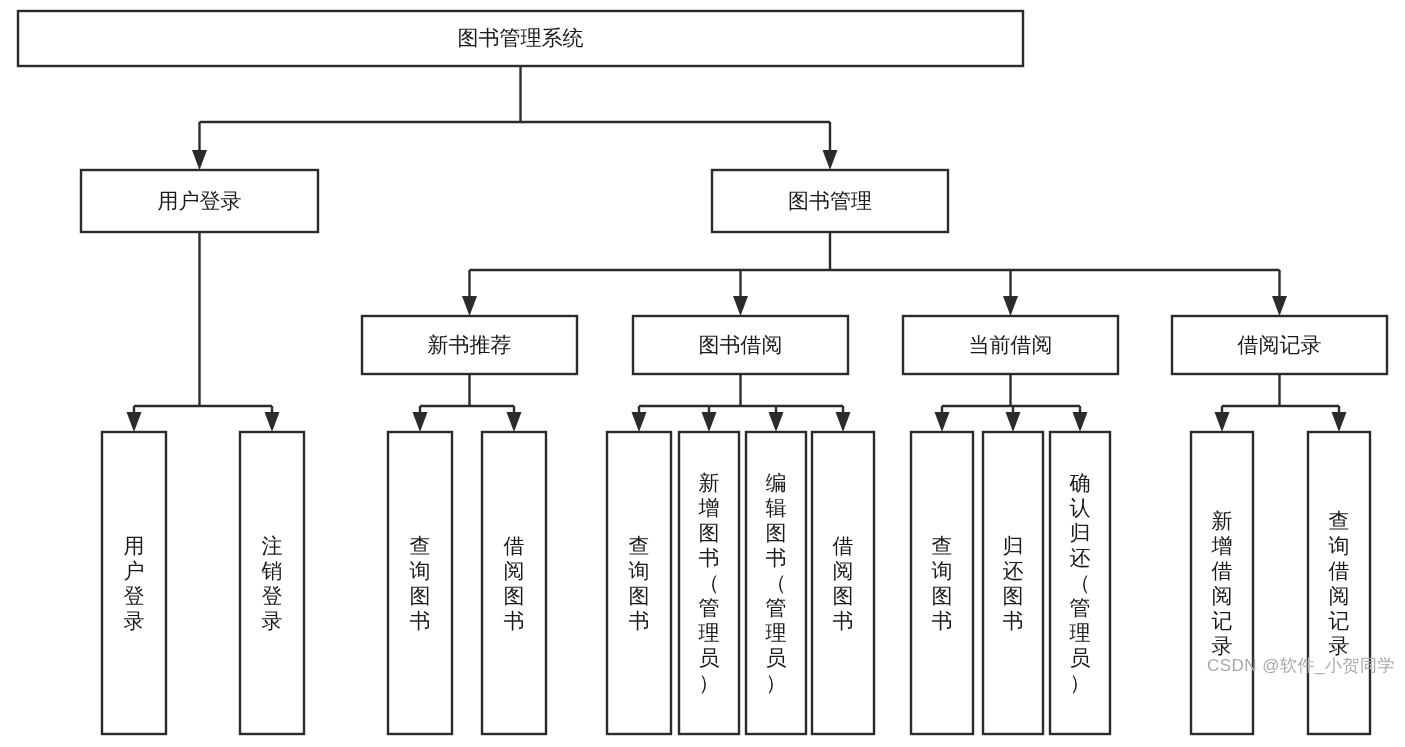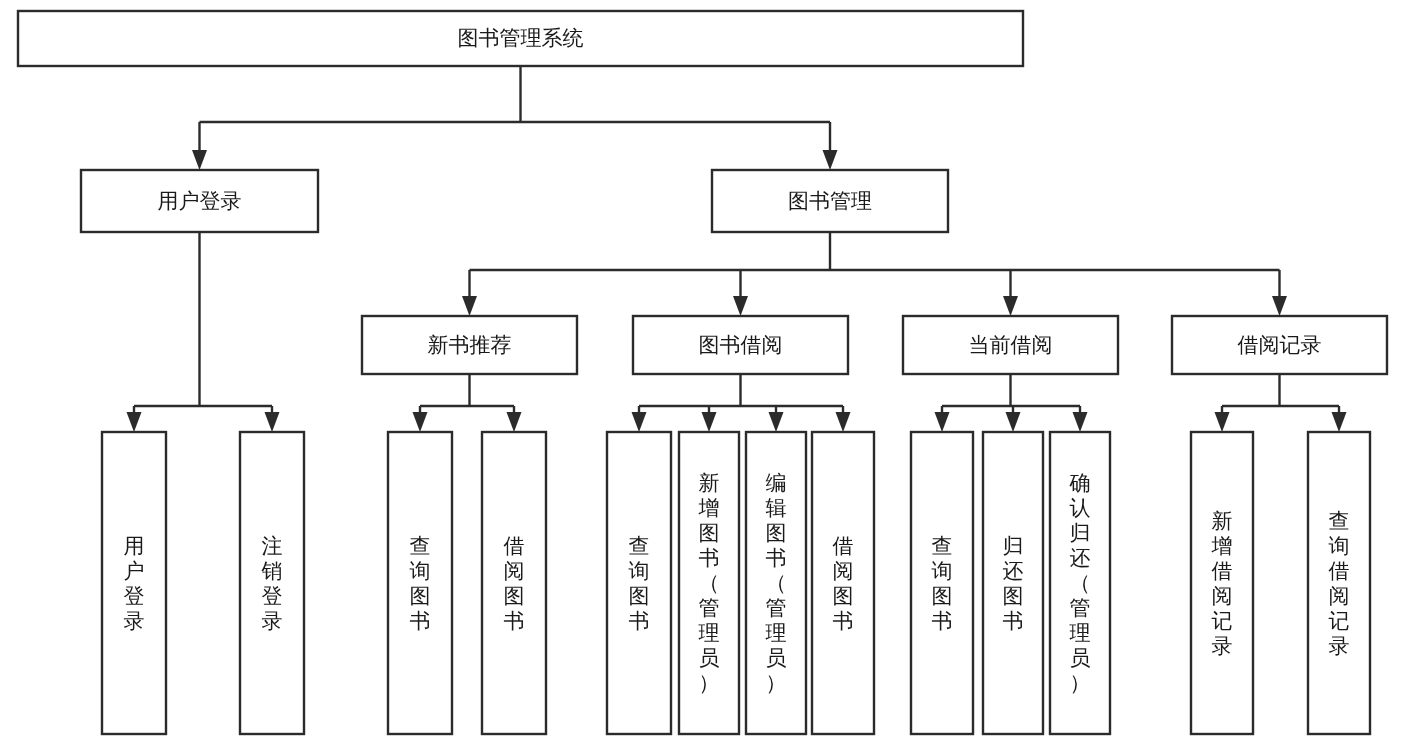--- a/index.html
+++ b/index.html
@@ -201,13 +201,14 @@
         <g>
           <rect x="1191" y="432" width="62" height="302" class="node-box"></rect>
           <text x="1222" y="527.5" class="node-label-vert"><tspan x="1222" dy="0">新</tspan><tspan x="1222" dy="25">增</tspan><tspan x="1222" dy="25">借</tspan><tspan x="1222" dy="25">阅</tspan><tspan x="1222" dy="25">记</tspan><tspan x="1222" dy="25">录</tspan></text>
         </g>
         <g>
           <rect x="1308" y="432" width="62" height="302" class="node-box"></rect>
           <text x="1339" y="527.5" class="node-label-vert"><tspan x="1339" dy="0">查</tspan><tspan x="1339" dy="25">询</tspan><tspan x="1339" dy="25">借</tspan><tspan x="1339" dy="25">阅</tspan><tspan x="1339" dy="25">记</tspan><tspan x="1339" dy="25">录</tspan></text>
         </g>
       </g>
   </svg>
+  <div class="watermark">CSDN @软件_小贺同学</div>
 </div>
 
 </body></html>

